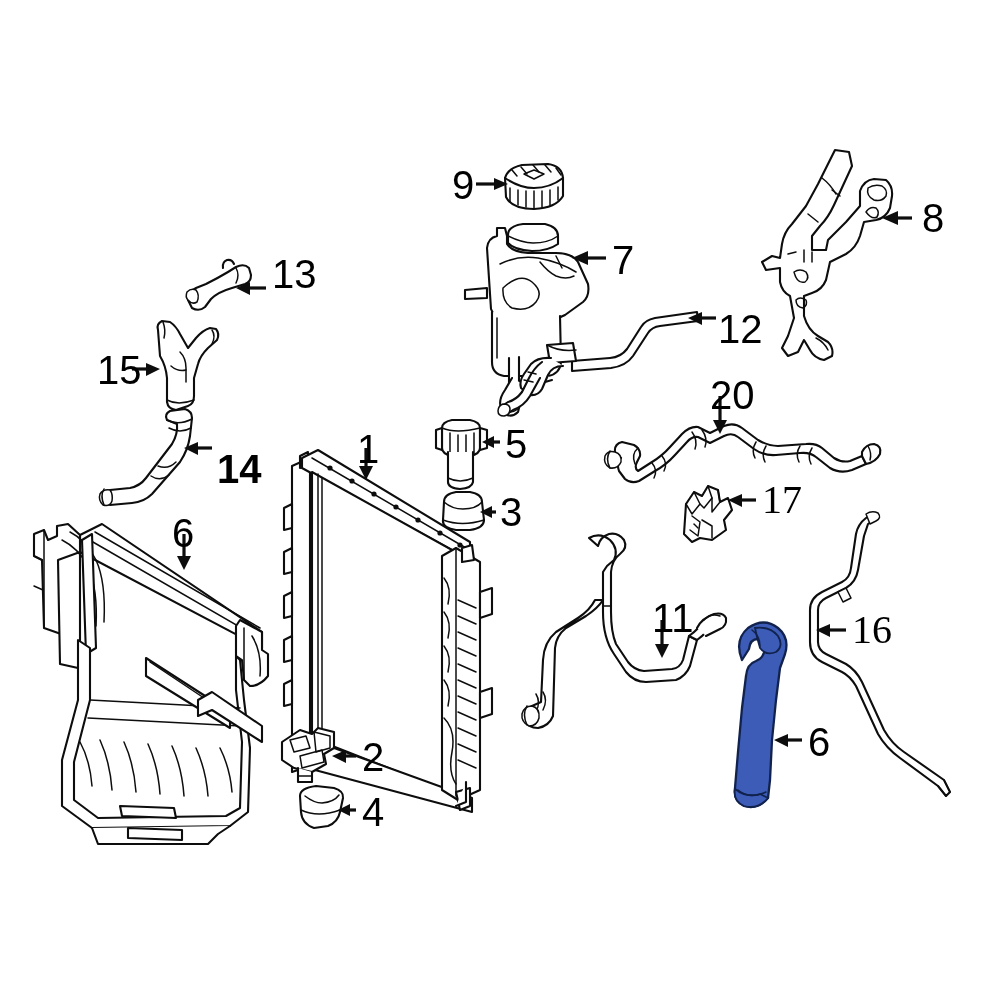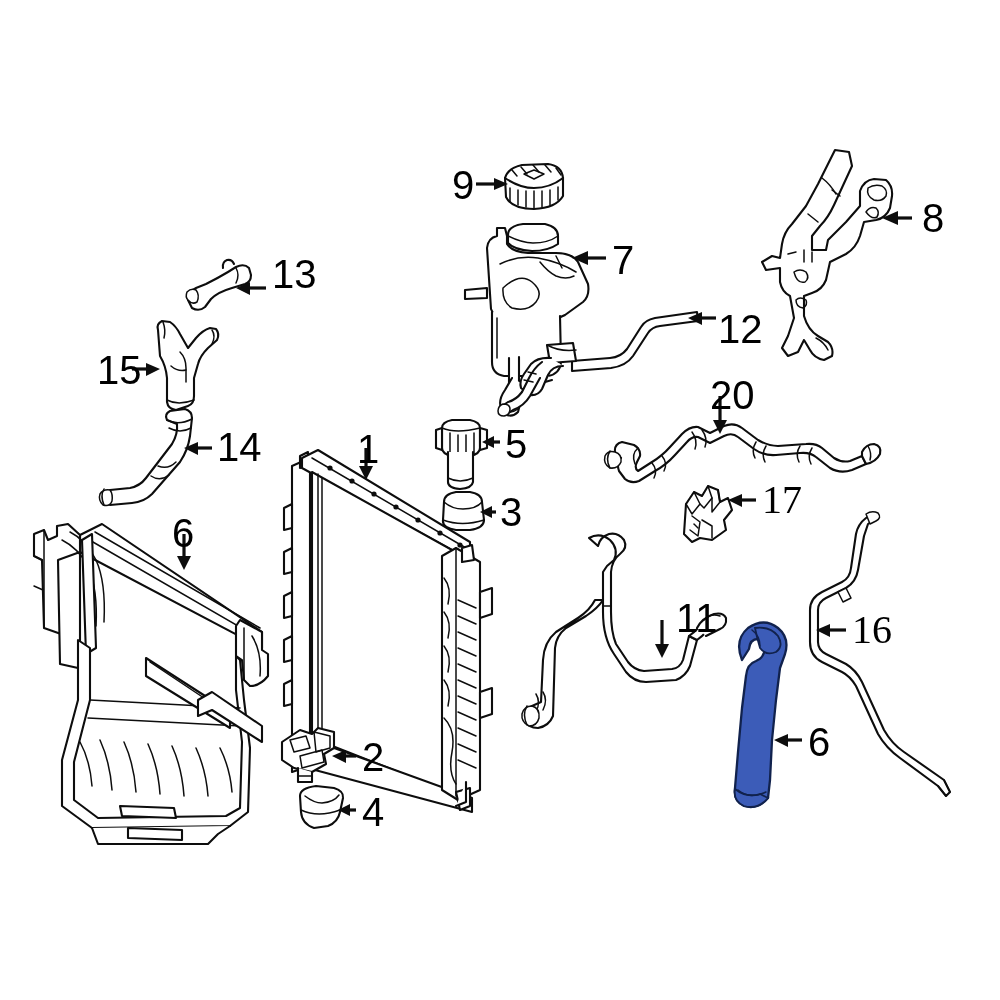--- a/index.html
+++ b/index.html
@@ -407,23 +407,23 @@
       <div class="callout-label" style="left: 357px; top: 429px;">1</div>
       <div class="callout-label" style="left: 362px; top: 737px;">2</div>
       <div class="callout-label" style="left: 500px; top: 492px;">3</div>
       <div class="callout-label" style="left: 362px; top: 792px;">4</div>
       <div class="callout-label" style="left: 505px; top: 424px;">5</div>
       <div class="callout-label" style="left: 172px; top: 513px;">6</div>
       <div class="callout-label" style="left: 612px; top: 240px;">7</div>
       <div class="callout-label" style="left: 922px; top: 198px;">8</div>
       <div class="callout-label" style="left: 452px; top: 165px;">9</div>
       <div class="callout-label" style="left: 808px; top: 722px;">6</div>
-      <div class="callout-label" style="left: 652px; top: 598px; margin-left: 24px;">11</div>
+      <div class="callout-label" style="left: 652px; top: 598px;">11</div>
       <div class="callout-label" style="left: 718px; top: 309px;">12</div>
       <div class="callout-label" style="left: 272px; top: 254px;">13</div>
-      <div class="callout-label" style="left: 217px; top: 427px;">14</div>
+      <div class="callout-label" style="left: 217px; top: 449px; font-weight: bold;">14</div>
       <div class="callout-label" style="left: 97px; top: 350px;">15</div>
       <div class="callout-label" style="left: 852px; top: 610px; font-family: Liberation Serif, serif;">16</div>
       <div class="callout-label" style="left: 762px; top: 480px; font-family: Liberation Serif, serif;">17</div>
       <div class="callout-label" style="left: 710px; top: 375px;">20</div>
     </div>
 
 </div>
 
 </body></html>

